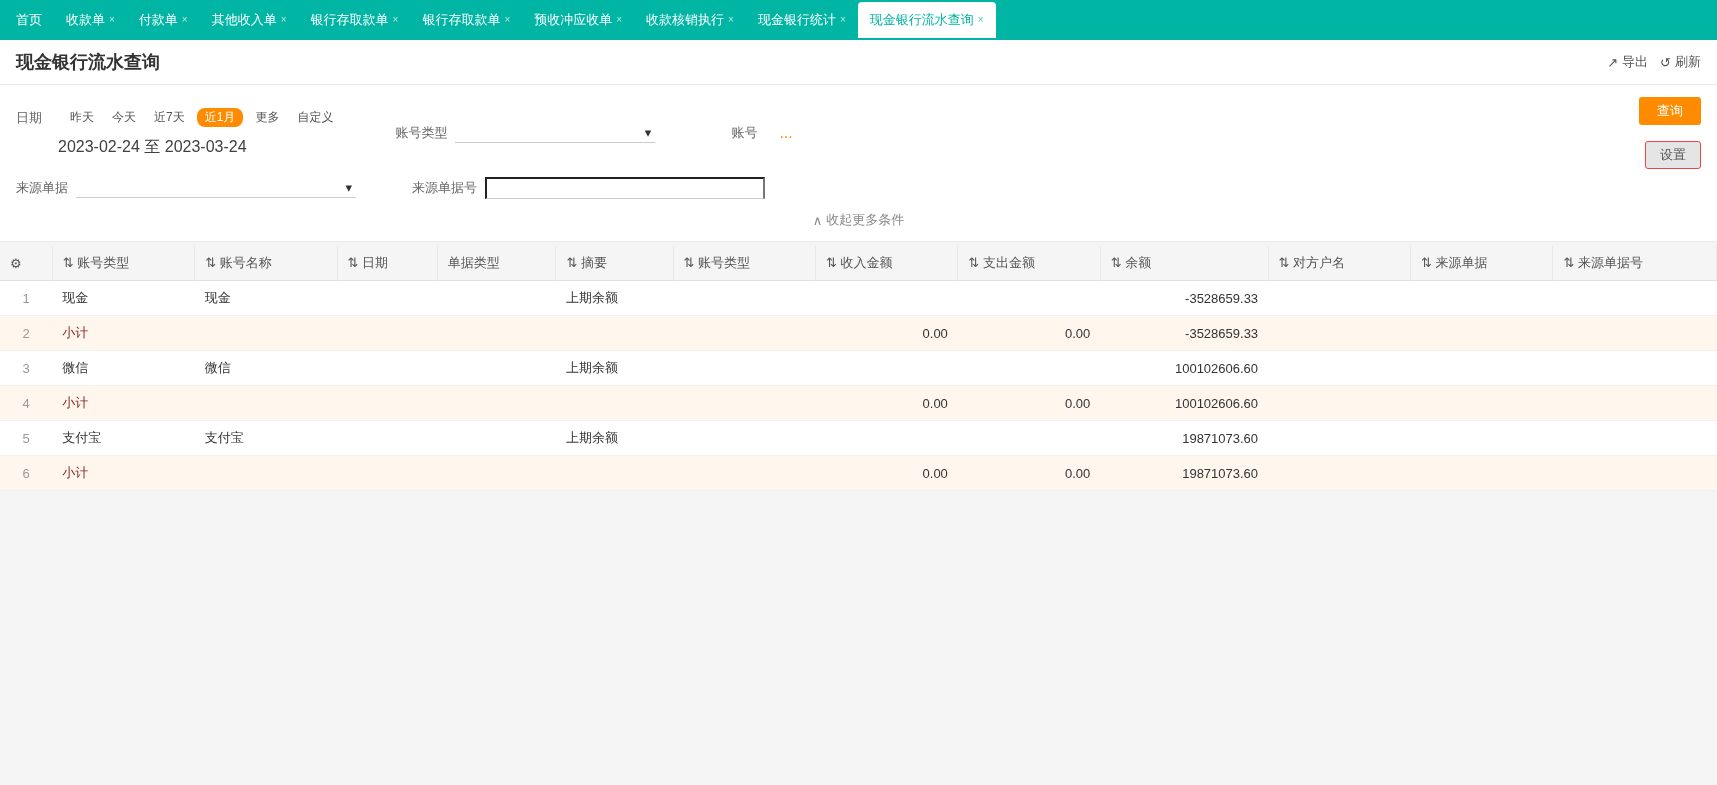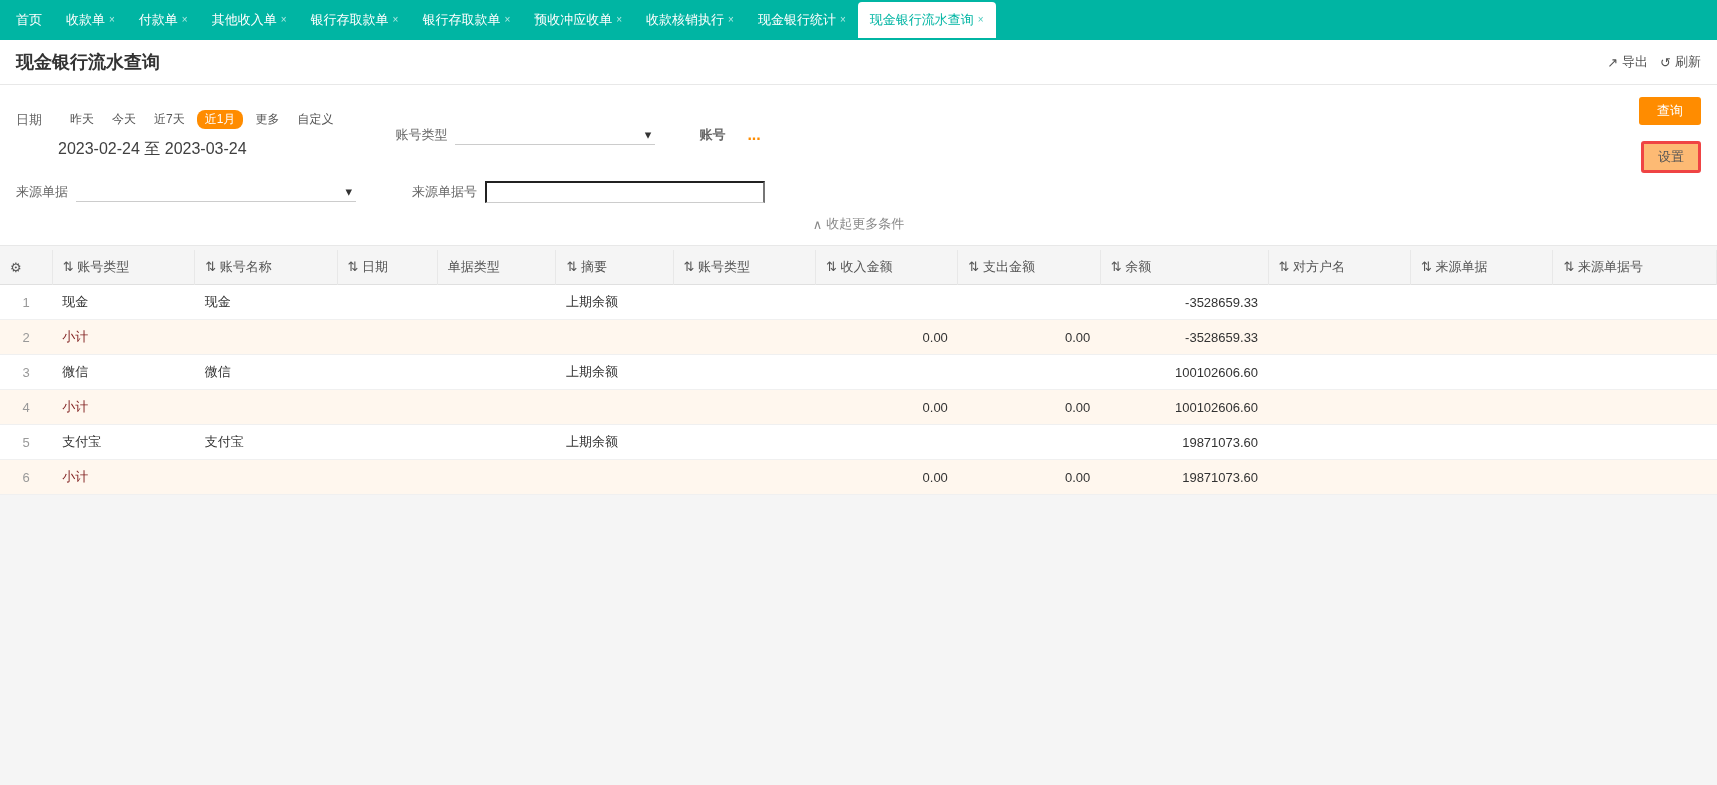--- a/index.html
+++ b/index.html
@@ -129,47 +129,47 @@
     .query-btn {
       background: #ff8c00;
       color: #fff;
       border: none;
       padding: 5px 18px;
       border-radius: 3px;
       cursor: pointer;
       font-size: 13px;
     }
     .settings-btn {
-      background: #fdba74;
+      background: #e5e5e5;
       color: #555;
-      border: 3px solid #ef4444;
+      border: 1px solid #ef4444;
       padding: 4px 14px;
       border-radius: 3px;
       cursor: pointer;
       font-size: 13px;
-      margin-top: 12px;
+      margin-top: 0;
     }
     .collapse-bar {
       text-align: center;
       color: #888;
       font-size: 12px;
       cursor: pointer;
       padding: 4px;
       display: flex;
       align-items: center;
       justify-content: center;
       gap: 4px;
     }
 
     
     .filter-right-actions {
       display: flex;
       flex-direction: column;
       align-items: flex-end;
-      gap: 4px;
+      gap: 16px;
       margin-left: auto;
     }
 
     
     .table-container {
       background: #fff;
       margin-top: 4px;
       overflow-x: auto;
     }
     table {
@@ -288,21 +288,21 @@
     </div>
 
     <div class="filter-group" style="margin-left:40px;">
       <span class="filter-label">账号类型</span>
       <div class="filter-select" style="min-width:200px;">
         <span style="flex:1;"></span>
         <span>▾</span>
       </div>
     </div>
 
-    <div class="filter-group" style="margin-left:28px;font-weight:bold;">
+    <div class="filter-group" style="margin-left:60px;">
       <span class="filter-label">账号</span>
       <span class="filter-dots">...</span>
     </div>
 
     <div class="filter-right-actions">
       <button class="query-btn">查询</button>
       <button class="settings-btn">设置</button>
     </div>
   </div>
 

